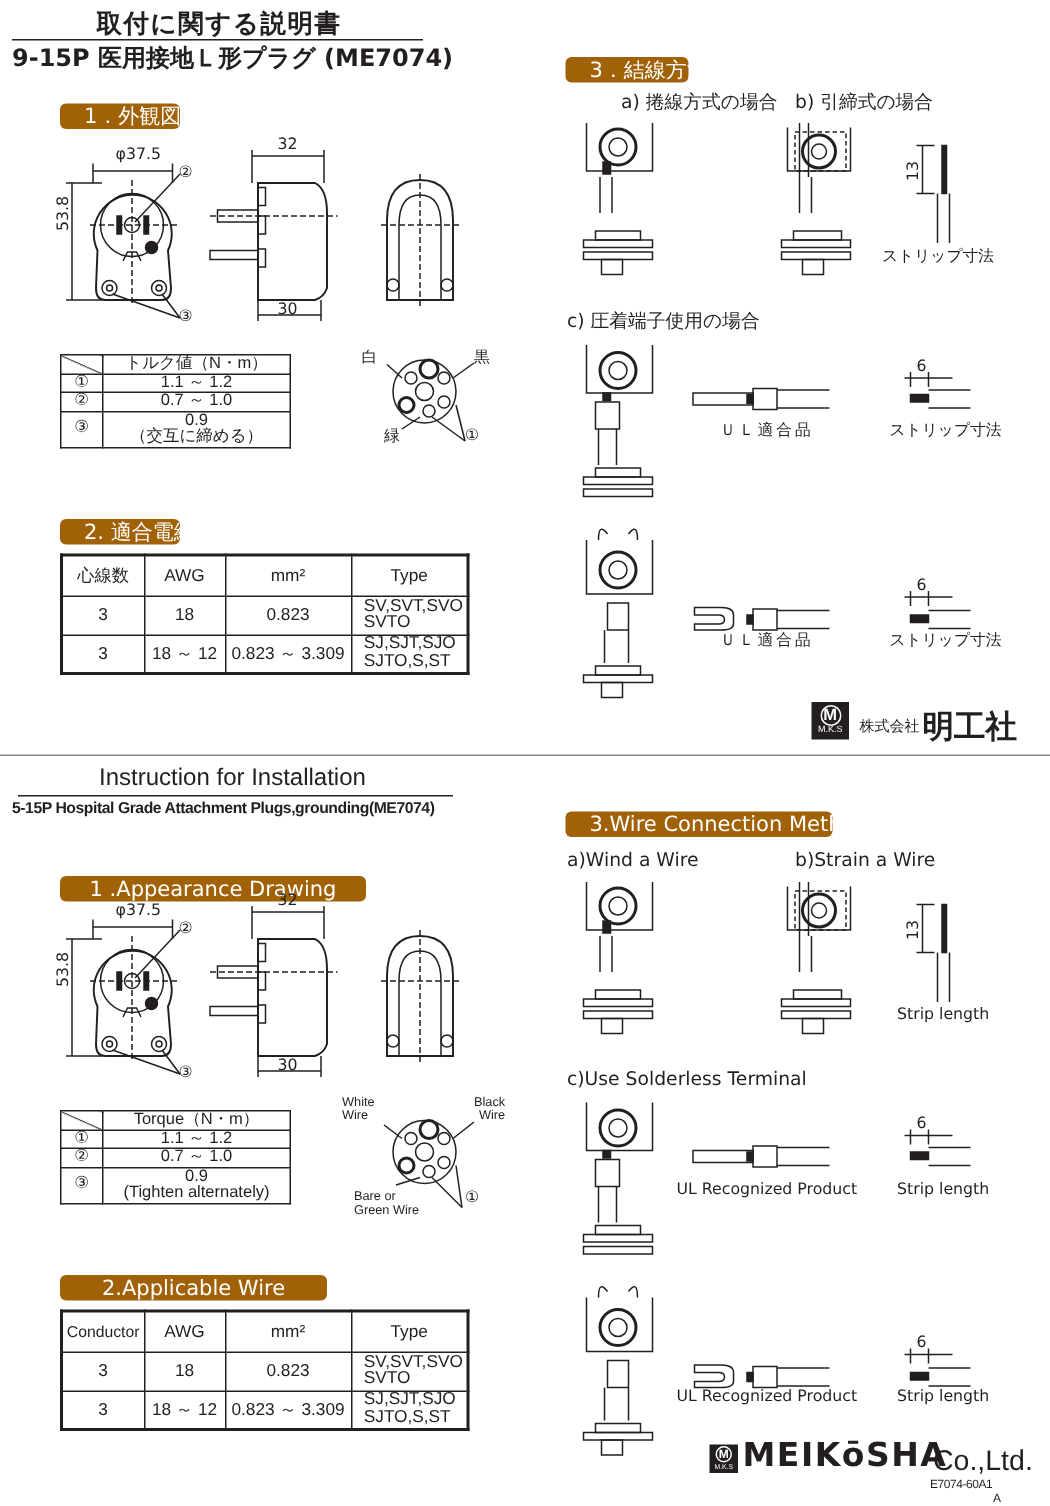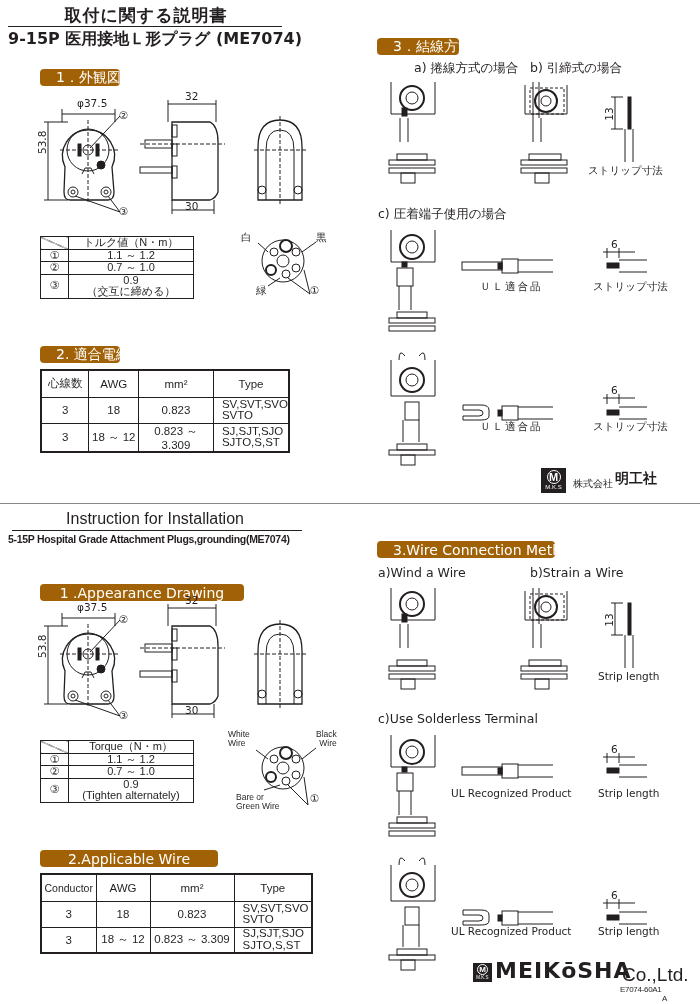--- a/index.html
+++ b/index.html
@@ -129,21 +129,21 @@
     </g>
   </svg>
   <span class="abs small-label" style="left:3px;top:3px;">白</span>
   <span class="abs small-label" style="left:78px;top:3px;">黒</span>
   <span class="abs small-label" style="left:18px;top:56px;">緑</span>
   <span class="abs small-label" style="left:72px;top:56px;">①</span>
 </div>
 
 <div class="abs pill" style="left:40px;top:346px;width:80px;height:17px;">2. 適合電線</div>
 
-<table class="abs spec outer" style="left:40px;top:369px;width:250px;border-radius:13px;">
+<table class="abs spec outer" style="left:40px;top:369px;width:273px;border-radius:13px;">
   <tbody>
       <tr style="height:27px;">
     <td style="width:55px;">心線数</td>
     <td style="width:54px;">AWG</td>
     <td style="width:84px;">mm²</td>
     <td>Type</td>
   </tr>
   <tr style="height:26px;">
     <td>3</td>
     <td>18</td>
@@ -260,21 +260,21 @@
   <span class="abs small-label" style="left:226px;top:154px;">6</span>
   <span class="abs small-label" style="left:208px;top:190px;">ストリップ寸法</span>
   <span class="abs small-label" style="left:95px;top:190px;letter-spacing:2px;">ＵＬ適合品</span>
 </div>
 
 <div class="abs" style="left:541px;top:468px;width:25px;height:25px;background:#231f20;color:#fff;text-align:center;">
   <div style="font-size:11px;font-weight:bold;border:1.5px solid #fff;border-radius:50%;width:14px;height:14px;margin:2px auto 0;line-height:12px;">M</div>
   <div style="font-size:6px;line-height:7px;">M.K.S</div>
 </div>
 <div class="abs" style="left:573px;top:477px;font-size:10px;font-family:'DejaVu Sans',sans-serif;">株式会社</div>
-<div class="abs" style="left:615px;top:470px;font-size:14px;font-weight:900;font-family:'DejaVu Sans',sans-serif;">明工社</div>
+<div class="abs" style="left:615px;top:470px;font-size:21px;font-weight:900;font-family:'DejaVu Sans',sans-serif;">明工社</div>
 
 <div class="abs divider"></div>
 
 <div class="abs" style="left:10px;top:510px;width:290px;text-align:center;font-size:16px;font-weight:normal;">Instruction for Installation</div>
 <div class="abs title-rule" style="left:12px;top:530px;width:290px;"></div>
 <div class="abs" style="left:8px;top:533px;font-size:10.5px;font-weight:bold;letter-spacing:-0.3px;">5-15P Hospital Grade Attachment Plugs,grounding(ME7074)</div>
 
 <div class="abs pill" style="left:40px;top:584px;width:204px;height:17px;justify-content:center;">1 .Appearance Drawing</div>
 
 <div class="abs" style="left:30px;top:596px;width:300px;height:128px;">

